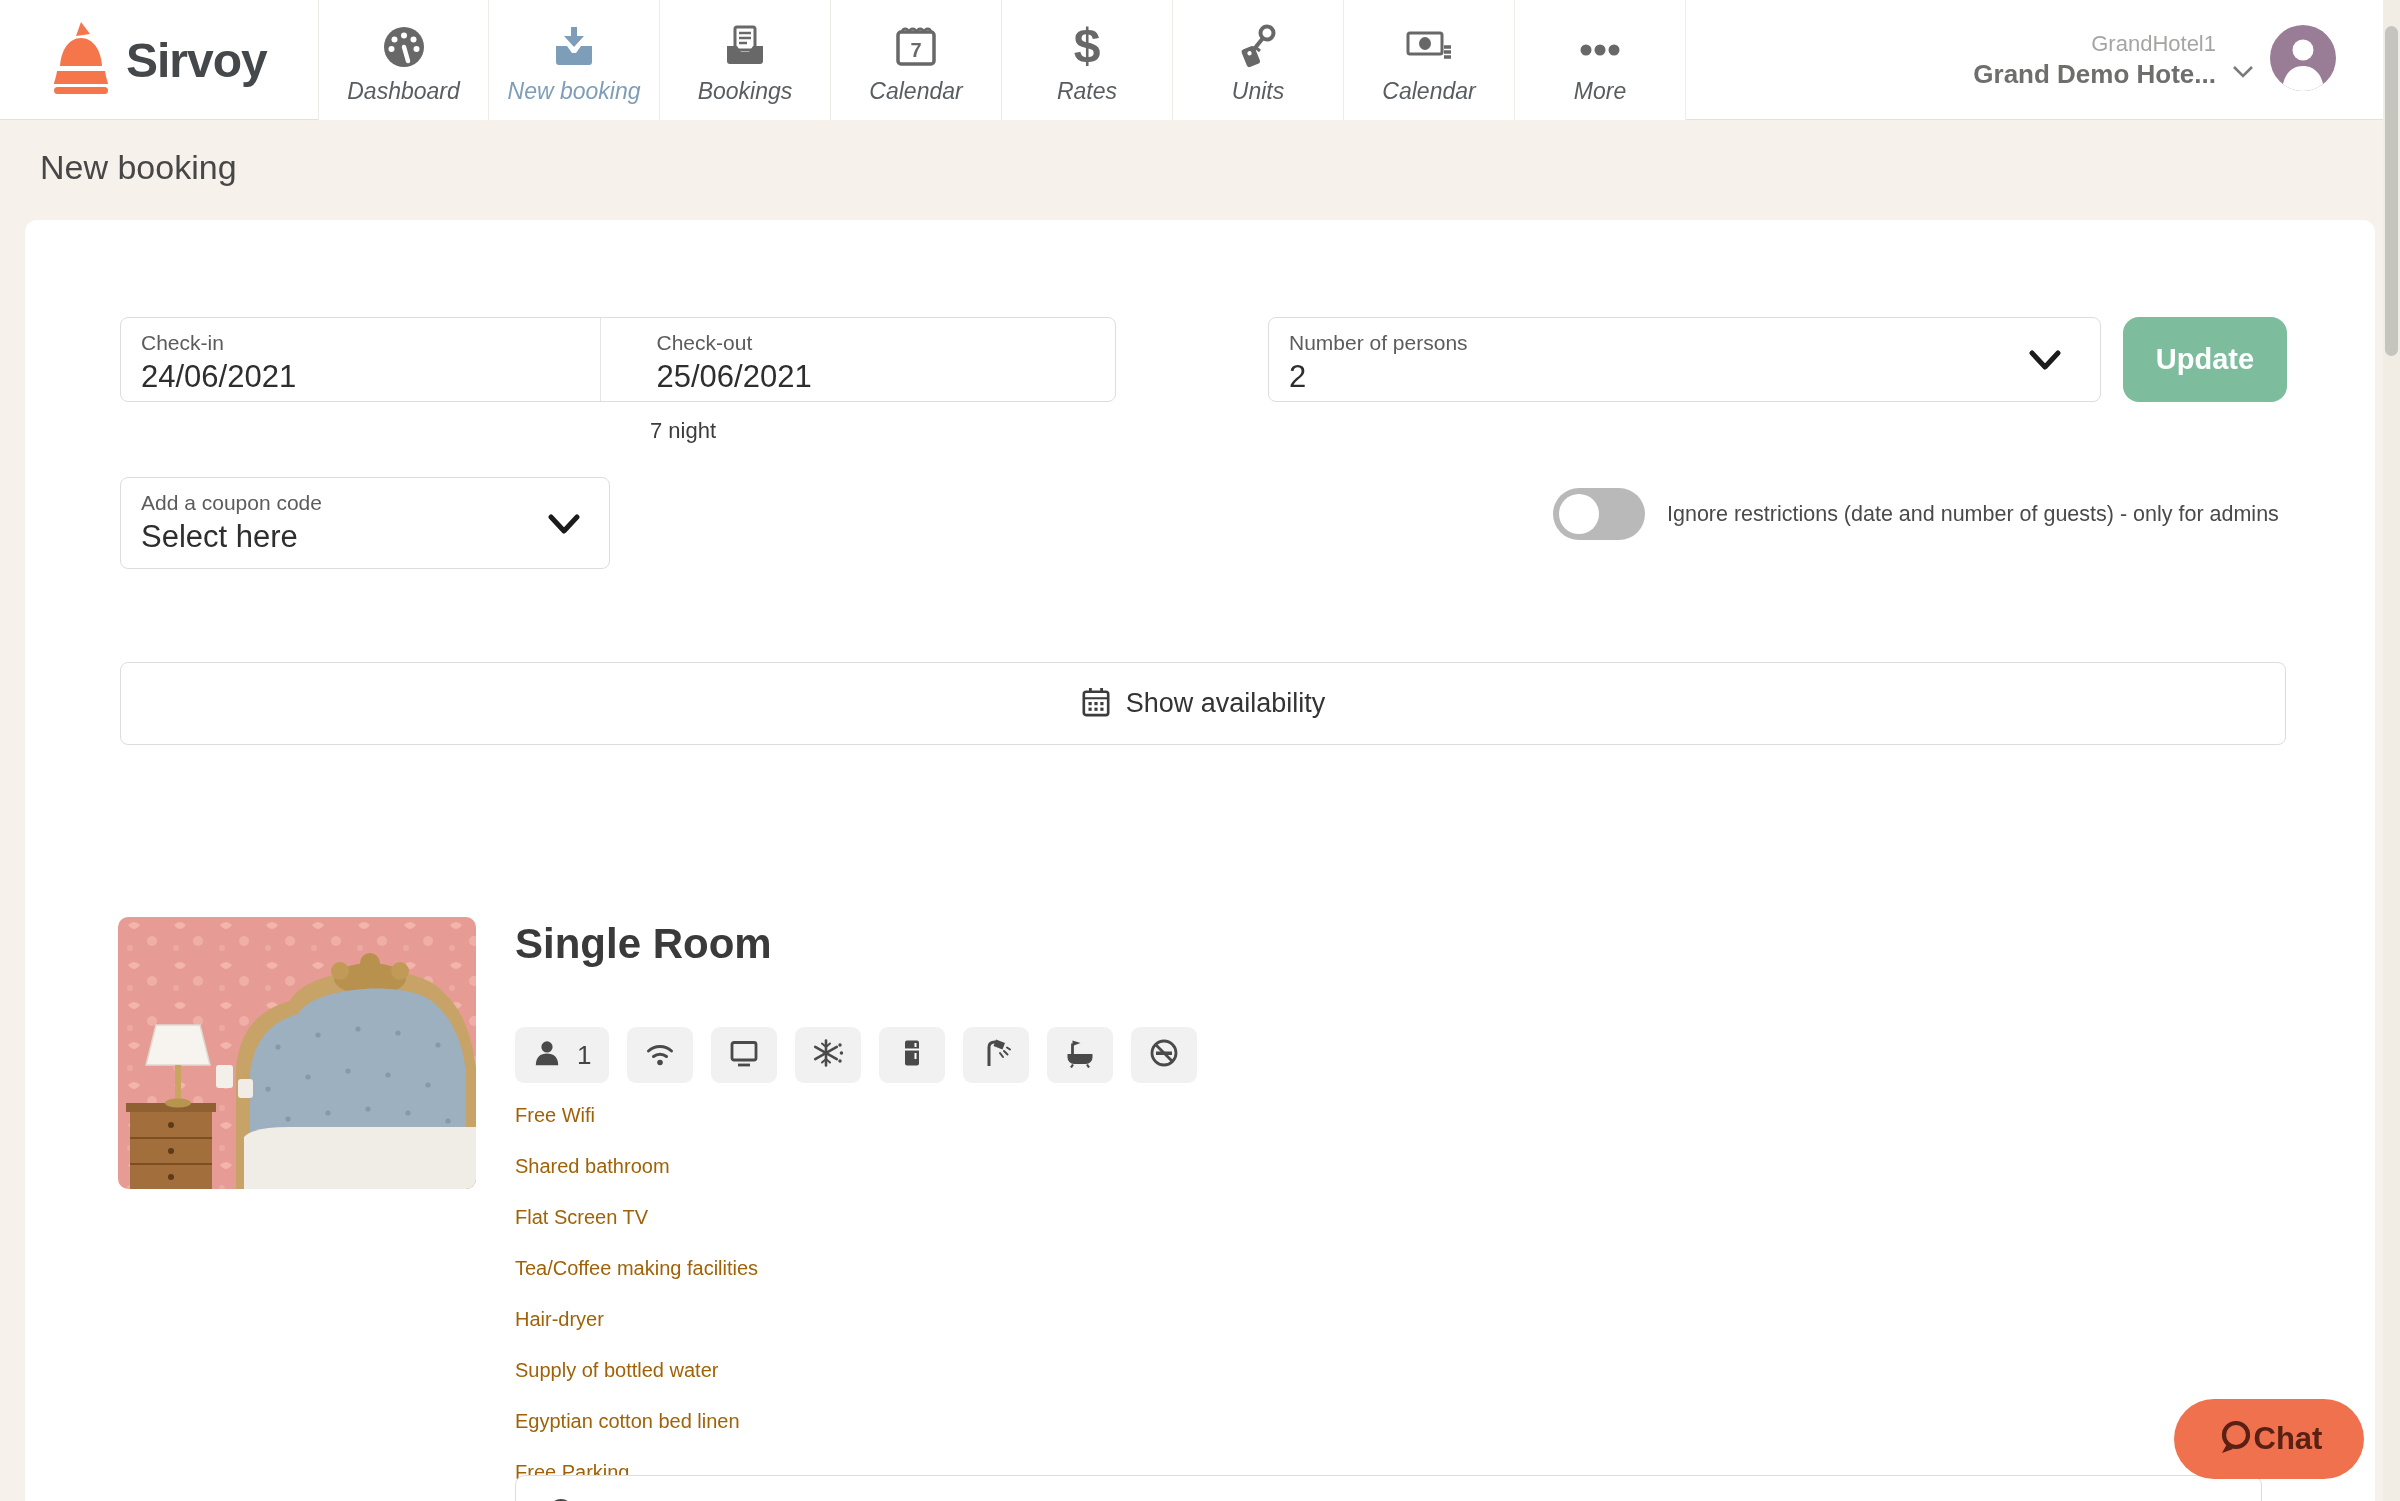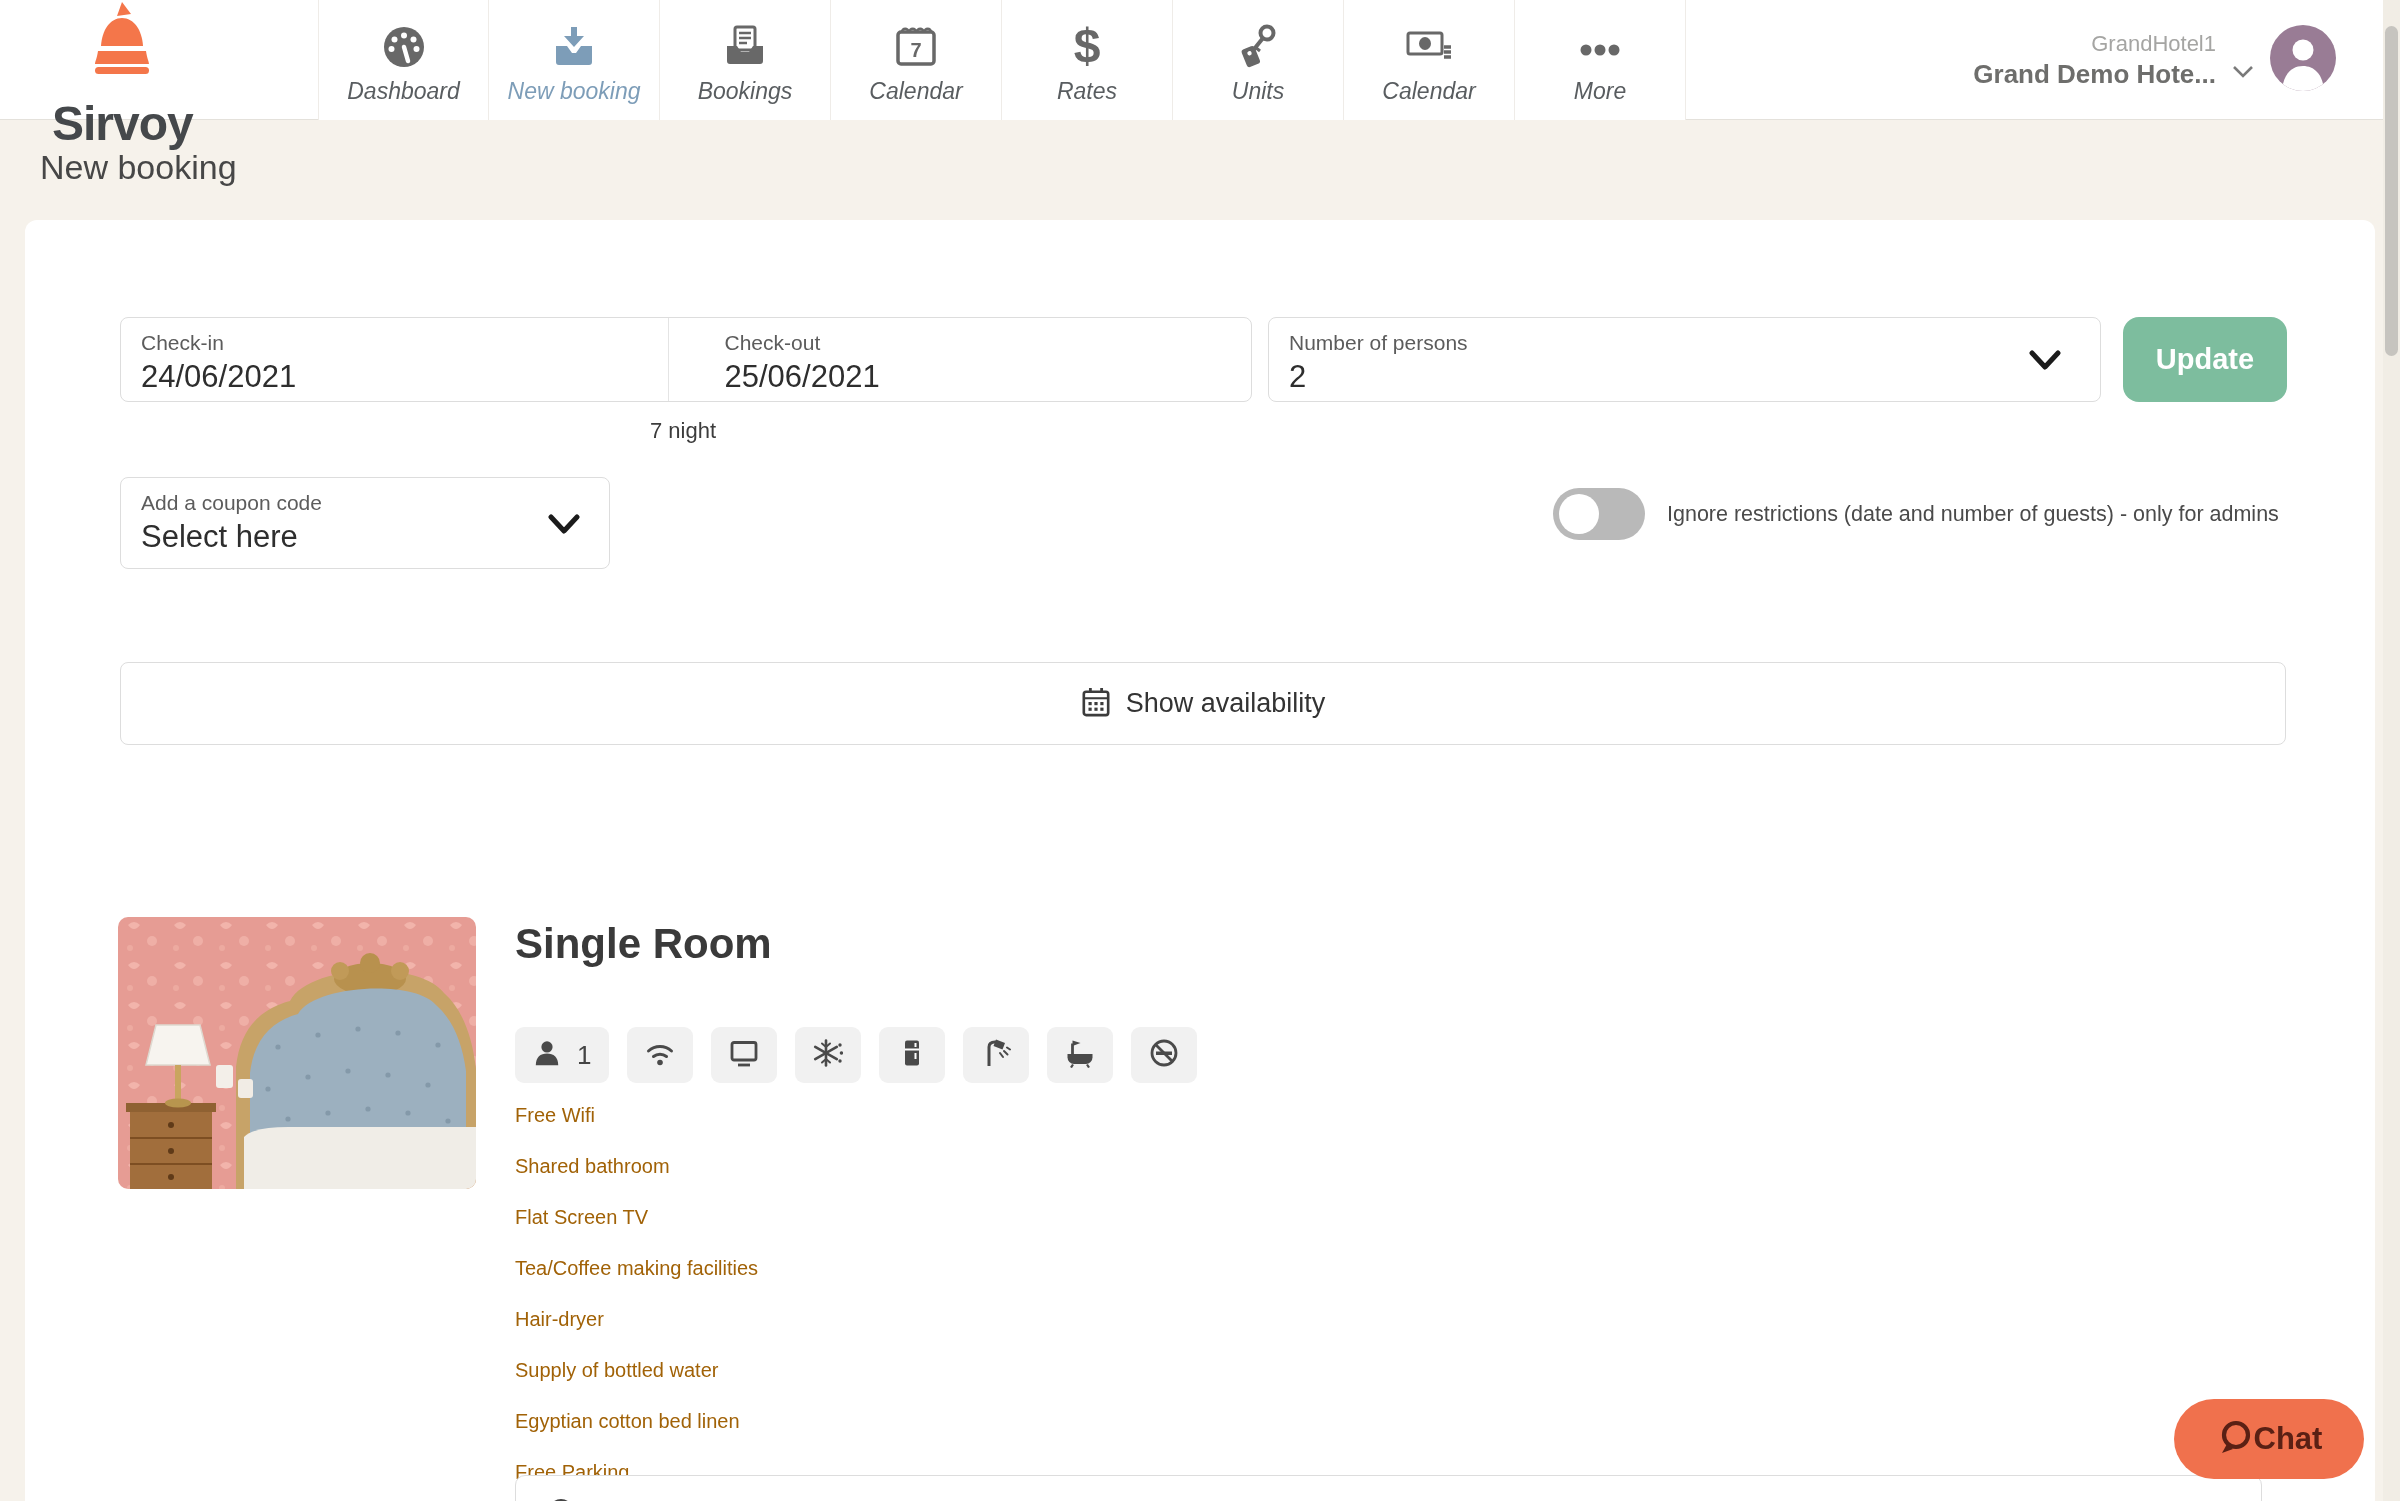--- a/index.html
+++ b/index.html
@@ -9,21 +9,21 @@
     background:#f6f2eb;
     position:relative;
     color:#444;
   }
 
   
   .header {
     position:absolute; top:0; left:0; width:2400px; height:120px;
     background:#fff; border-bottom:1px solid #e4e1db;
   }
-  .logo { position:absolute; left:52px; top:0; height:120px; display:flex; align-items:center; gap:16px;flex-direction:column; }
+  .logo { position:absolute; left:52px; top:0; height:120px; display:flex; align-items:center; gap:16px; }
   .logo-text { font-size:48px; font-weight:600; color:#45484b; letter-spacing:-1px; }
 
   .nav { position:absolute; left:318px; top:0; height:120px; display:flex; }
   .nav-item {
     width:171px; height:120px; border-right:1px solid #efece8;
     display:flex; flex-direction:column; align-items:center; justify-content:center; gap:8px;
     color:#6a6d70; cursor:pointer; background:#fff;
   }
   .nav-item:first-child { border-left:1px solid #efece8; }
   .nav-item .nav-icon { height:54px; display:flex; align-items:flex-end; justify-content:center; color:#686868; }
@@ -46,21 +46,21 @@
 
   .card {
     position:absolute; left:25px; top:220px; width:2350px; height:1400px;
     background:#fff; border-radius:12px;
   }
 
   .field-box { position:absolute; border:1px solid #ddd; border-radius:8px; background:#fff; cursor:pointer; }
   .field-label { font-size:21px; color:#5c5c5c; margin:13px 0 4px 20px; }
   .field-value { font-size:31px; color:#2e2e2e; margin-left:20px; }
 
-  .dates-group { left:95px; top:97px; width:1132px; height:85px; display:flex;gap:36px; }
+  .dates-group { left:95px; top:97px; width:996px; height:85px; display:flex;gap:36px; }
   .date-half { flex:1; }
   .date-half.first { border-right:1px solid #e4e4e4; }
 
   .persons-box { left:1243px; top:97px; width:833px; height:85px; }
   .box-chevron { position:absolute; right:38px; top:32px; }
 
   .update-btn {
     position:absolute; left:2098px; top:97px; width:164px; height:85px;
     background:#7dbd9e; border:none; border-radius:16px;
     color:#fff; font-size:29px; font-weight:700; cursor:pointer;

